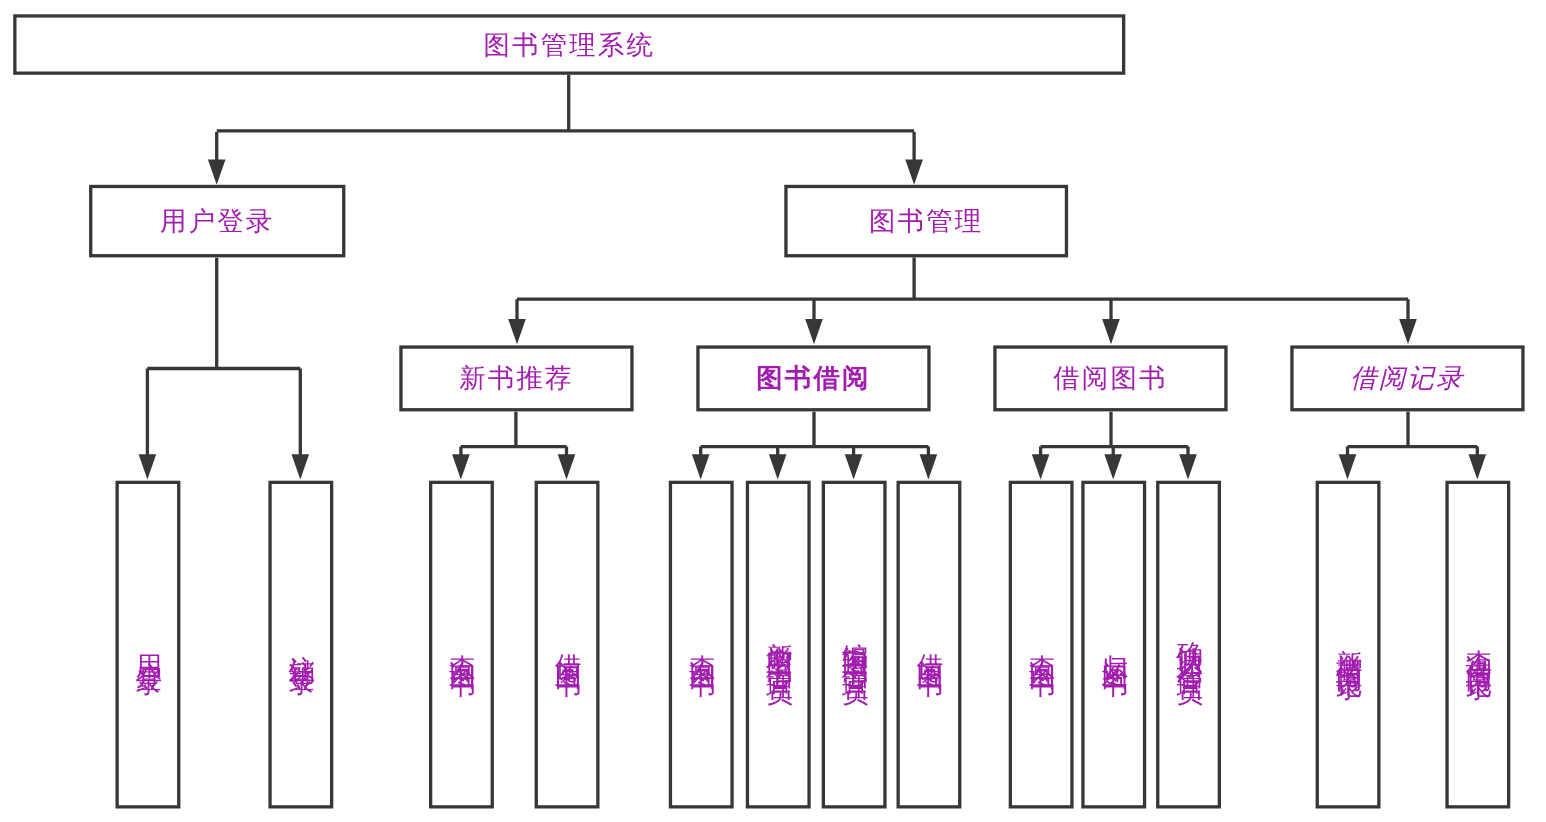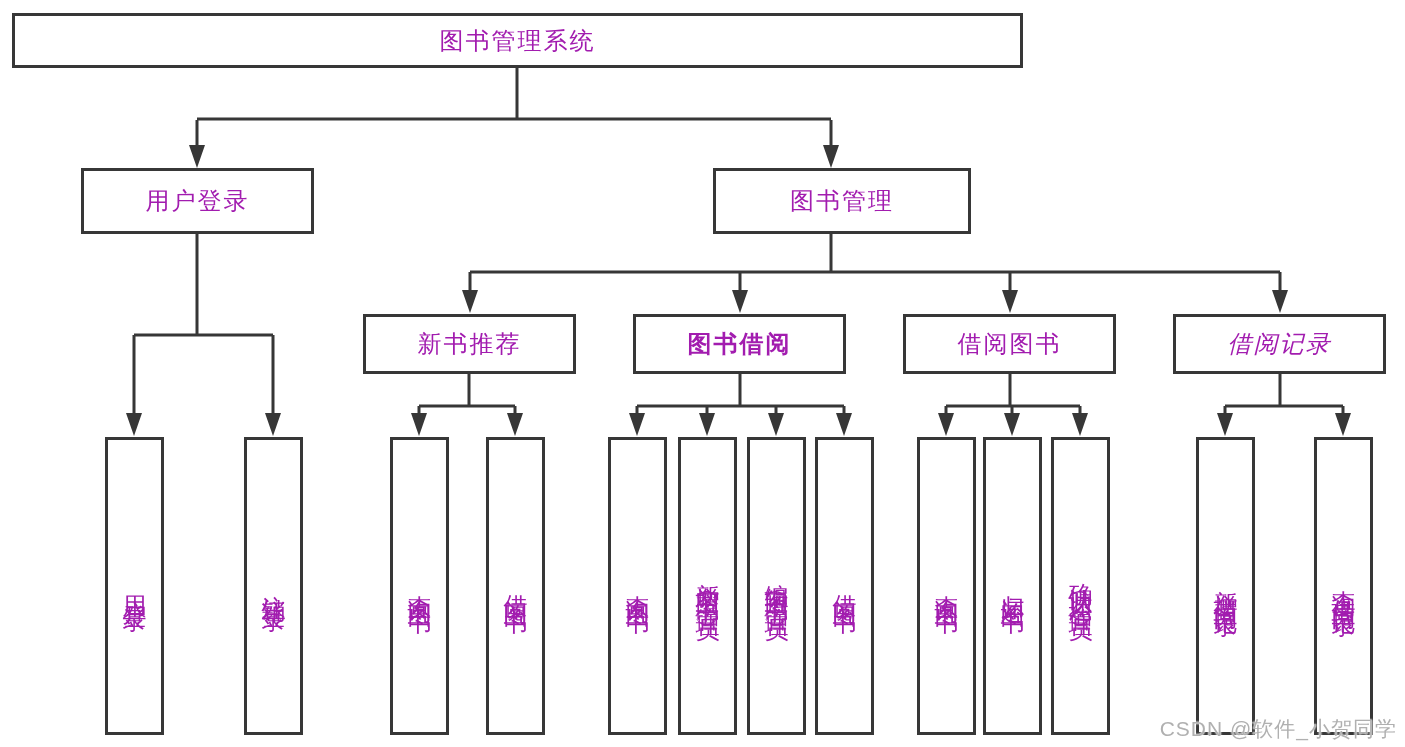--- a/index.html
+++ b/index.html
@@ -137,14 +137,13 @@
   <div class="node leaf x7">编辑图书（管理员）</div>
   <div class="node leaf x8">借阅图书</div>
 
   <div class="node leaf x9">查询图书</div>
   <div class="node leaf x10">归还图书</div>
   <div class="node leaf x11">确认归还（管理员）</div>
 
   <div class="node leaf x12">新增借阅记录</div>
   <div class="node leaf x13">查询借阅记录</div>
 
-  <div id="watermark">CSDN @软件_小贺同学</div>
 </div>
 
 </body></html>

